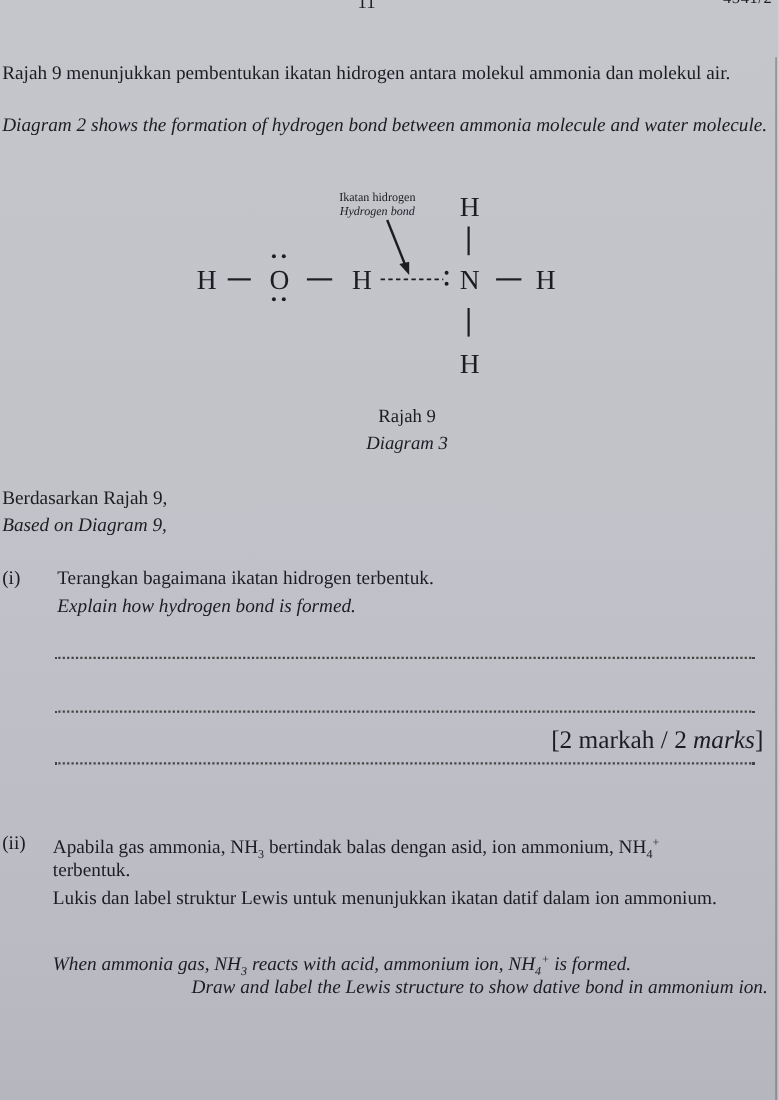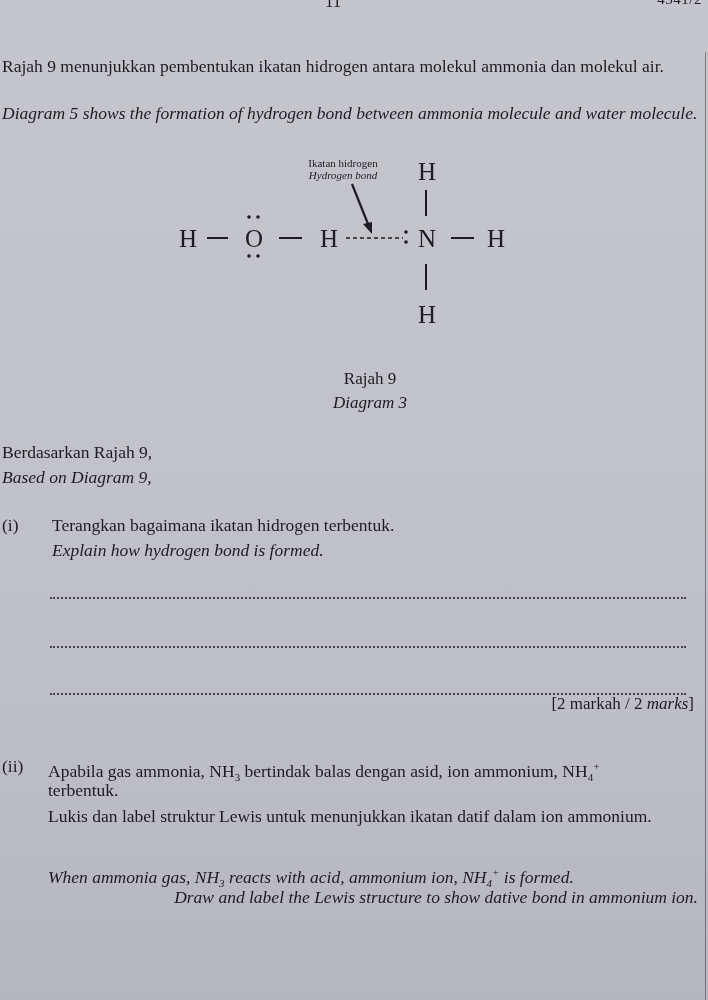--- a/index.html
+++ b/index.html
@@ -11,35 +11,35 @@
     position: relative;
   }
   .abs { position: absolute; }
   .page-num { left: 325px; top: -8px; font-size: 17px; }
   .code { right: 6px; top: -9px; font-size: 15px; letter-spacing: 0.5px; }
   .rightline { position: absolute; right: 2px; top: 52px; width: 1px; height: 948px; background: #555; opacity: .7; }
   .p { font-size: 17.5px; line-height: 24px; }
   .it { font-style: italic; }
   .intro { left: 2px; top: 54px; width: 696px; }
   .intro-en { left: 2px; top: 101px; width: 696px; }
-  .diagram { left: 0; top: 144px; width: 708px; height: 270px; }
+  .diagram { left: 0; top: 160px; width: 708px; height: 270px; }
   .caption { width: 708px; text-align: center; font-size: 17px; padding-left: 16px; }
   .dots { border-bottom: 2px dotted #444; height: 0; }
-  .marks { right: 14px; top: 694px; font-size: 17px; }
+  .marks { right: 14px; top: 660px; font-size: 23px; }
   sub, sup { font-size: 11px; }
 </style>
 </head>
 <body>
 
 <div class="abs page-num">11</div>
 <div class="abs code">4541/2</div>
 <div class="rightline"></div>
 
 <div class="abs p intro">Rajah 9 menunjukkan pembentukan ikatan hidrogen antara molekul ammonia dan molekul air.</div>
-<div class="abs p it intro-en">Diagram 5 shows the formation of hydrogen bond between ammonia molecule and water molecule.</div>
+<div class="abs p it intro-en">Diagram 2 shows the formation of hydrogen bond between ammonia molecule and water molecule.</div>
 
 <div class="abs diagram">
   <svg width="708" height="270" viewBox="0 0 708 270">
     <g font-family="Liberation Serif, serif" fill="#1c1c22">
       <text x="343" y="23" font-size="11" text-anchor="middle"><tspan>Ikatan hidrogen</tspan></text>
       <text x="343" y="35" font-size="11" text-anchor="middle" font-style="italic"><tspan>Hydrogen bond</tspan></text>
 
       <line x1="352" y1="40" x2="368" y2="80" stroke="#1c1c22" stroke-width="2.2"></line>
       <polygon points="372,90 363,80 372,78" fill="#1c1c22"></polygon>
 

